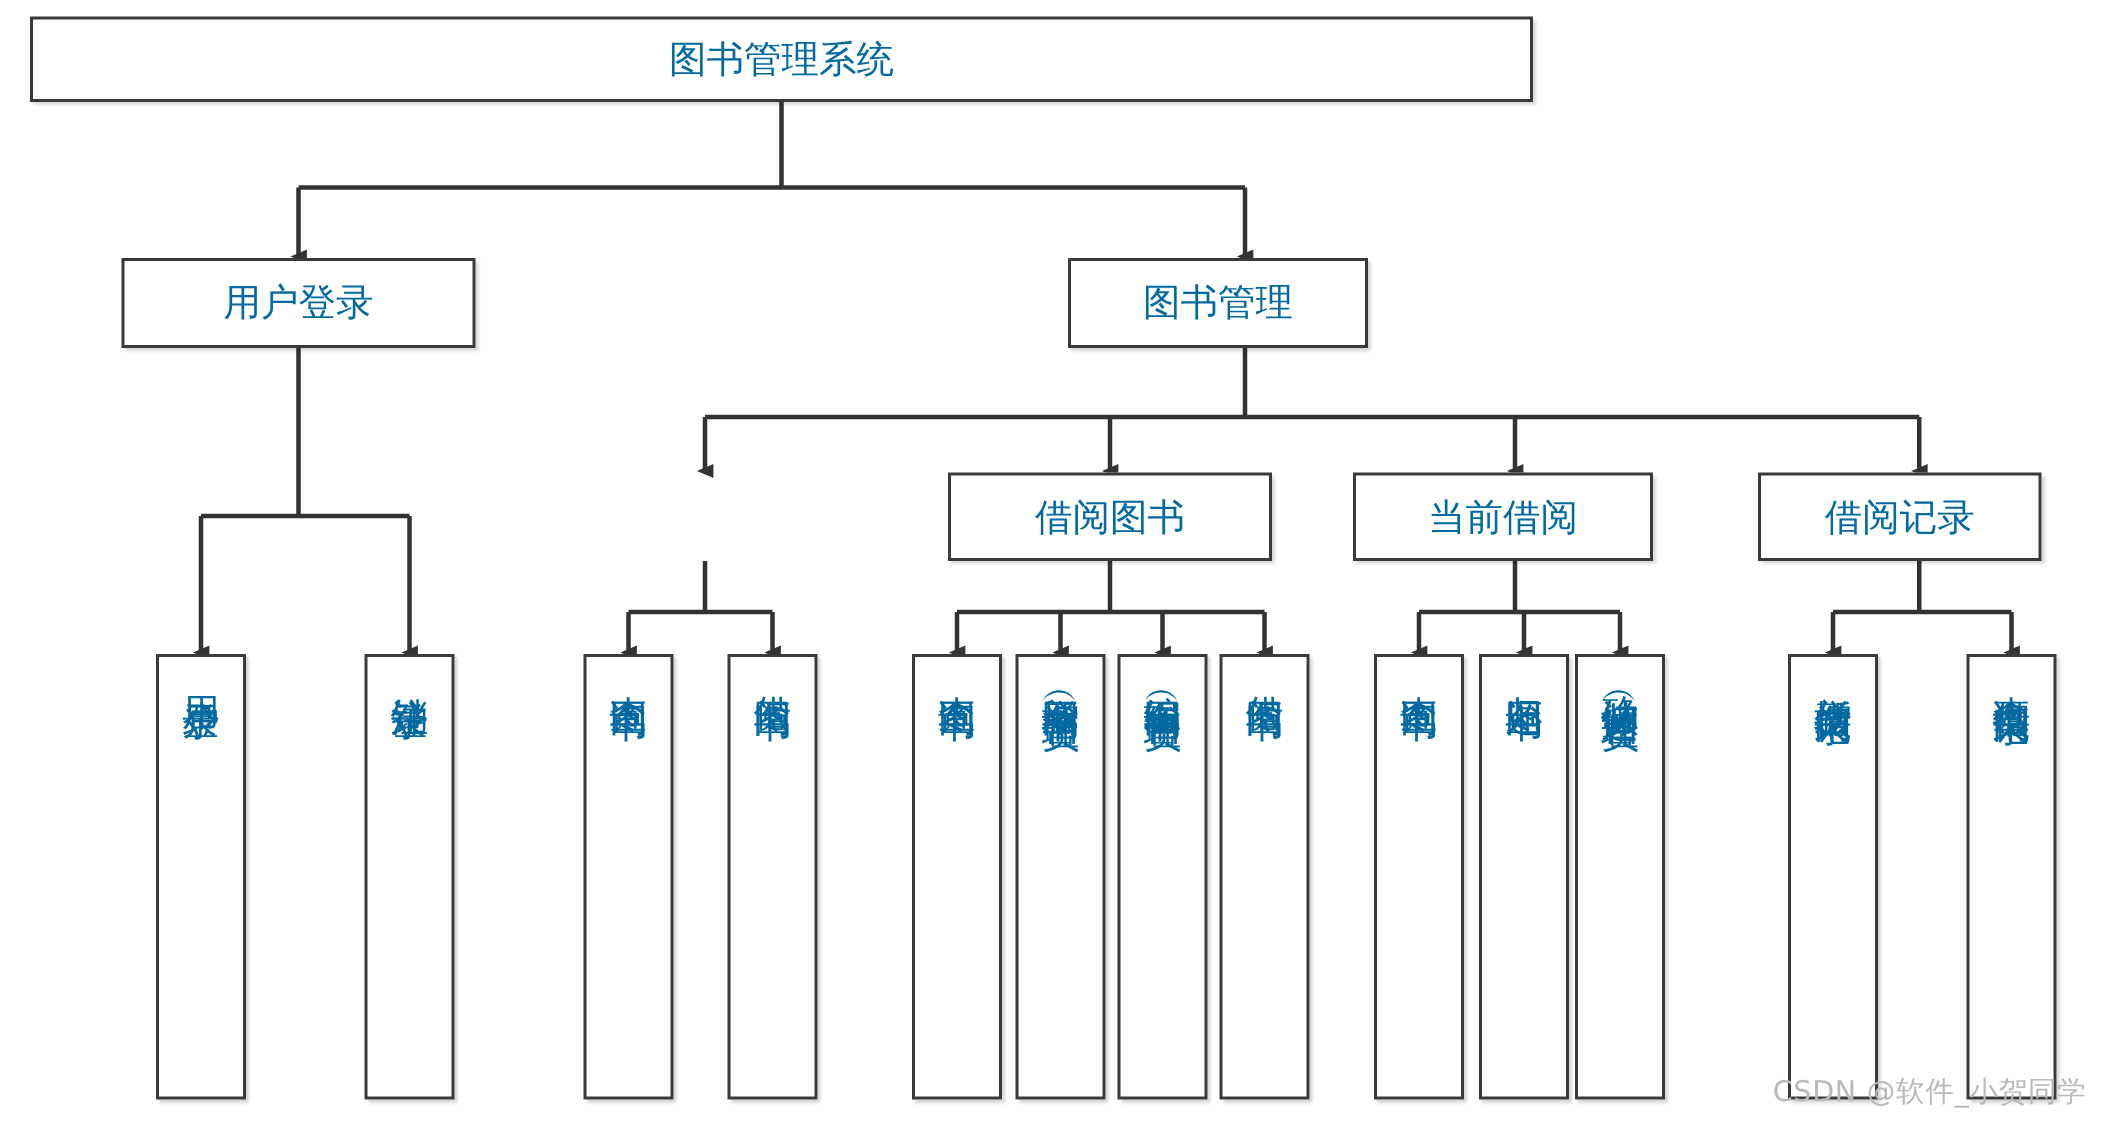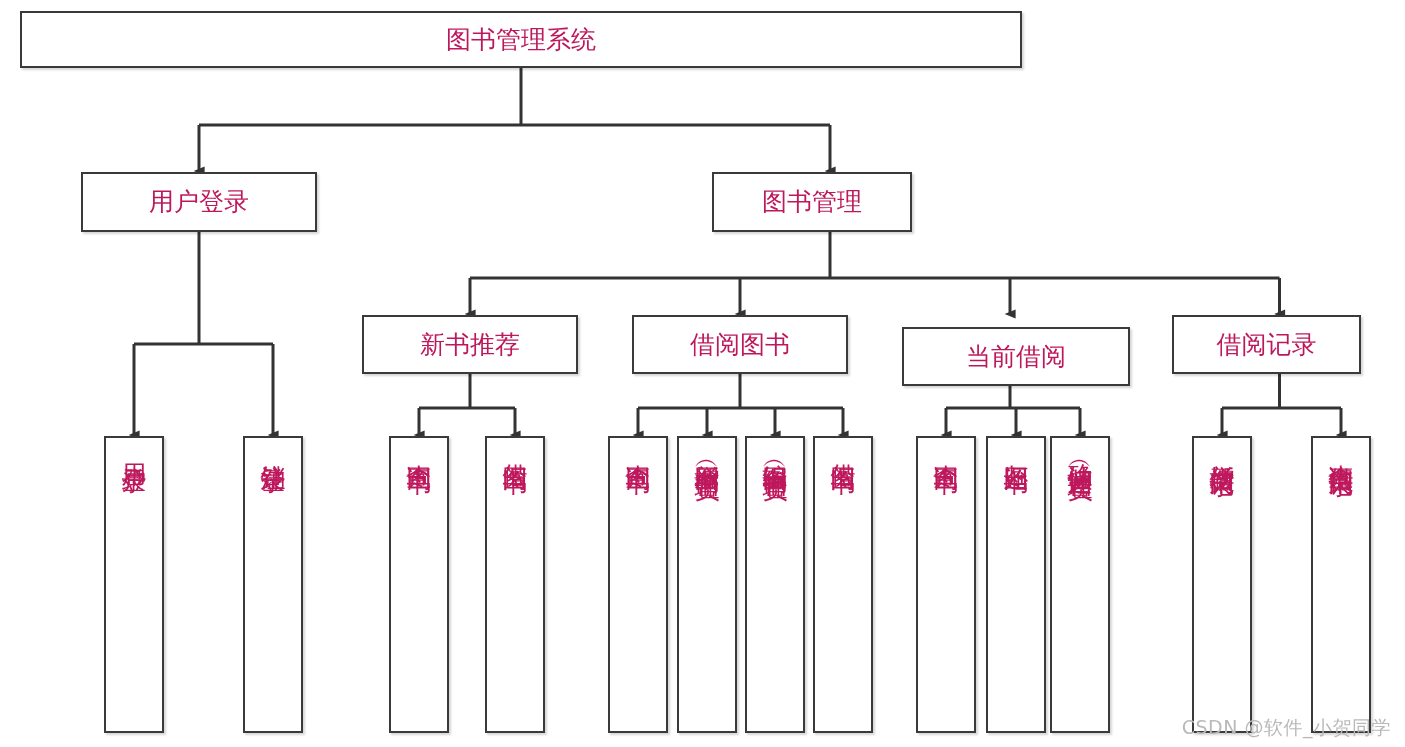--- a/index.html
+++ b/index.html
@@ -29,21 +29,21 @@
     position: absolute;
     box-sizing: border-box;
     border: 2.5px solid #3a3a3a;
     background: #ffffff;
     display: flex;
     align-items: center;
     justify-content: center;
     box-shadow: 2px 2px 2px rgba(0,0,0,0.16);
   }
   .node .label {
-    color: #be185d;
+    color: #0369a1;
     text-align: center;
     line-height: 1.12;
     white-space: nowrap;
   }
   .node.horiz .label {
     font-size: 25px;
   }
   .node.root .label {
     font-size: 25px;
   }
@@ -121,27 +121,24 @@
     <span class="label">图书管理系统</span>
   </div>
 
   <div class="node horiz" style="left: 81px; top: 172px; width: 236px; height: 60px;">
     <span class="label">用户登录</span>
   </div>
   <div class="node horiz" style="left: 712px; top: 172px; width: 200px; height: 60px;">
     <span class="label">图书管理</span>
   </div>
 
-  <div class="node horiz" style="left: 362px; top: 315px; width: 216px; height: 59px;">
-    <span class="label">新书推荐</span>
-  </div>
   <div class="node horiz" style="left: 632px; top: 315px; width: 216px; height: 59px;">
     <span class="label">借阅图书</span>
   </div>
-  <div class="node horiz" style="left: 902px; top: 315px; width: 228px; height: 59px; margin-top: 12px;">
+  <div class="node horiz" style="left: 902px; top: 315px; width: 200px; height: 59px;">
     <span class="label">当前借阅</span>
   </div>
   <div class="node horiz" style="left: 1172px; top: 315px; width: 189px; height: 59px;">
     <span class="label">借阅记录</span>
   </div>
 
   <div class="node vert" style="left: 104px; top: 436px; width: 60px; height: 297px;">
     <span class="label">用户登录</span>
   </div>
   <div class="node vert" style="left: 243px; top: 436px; width: 60px; height: 297px;">

